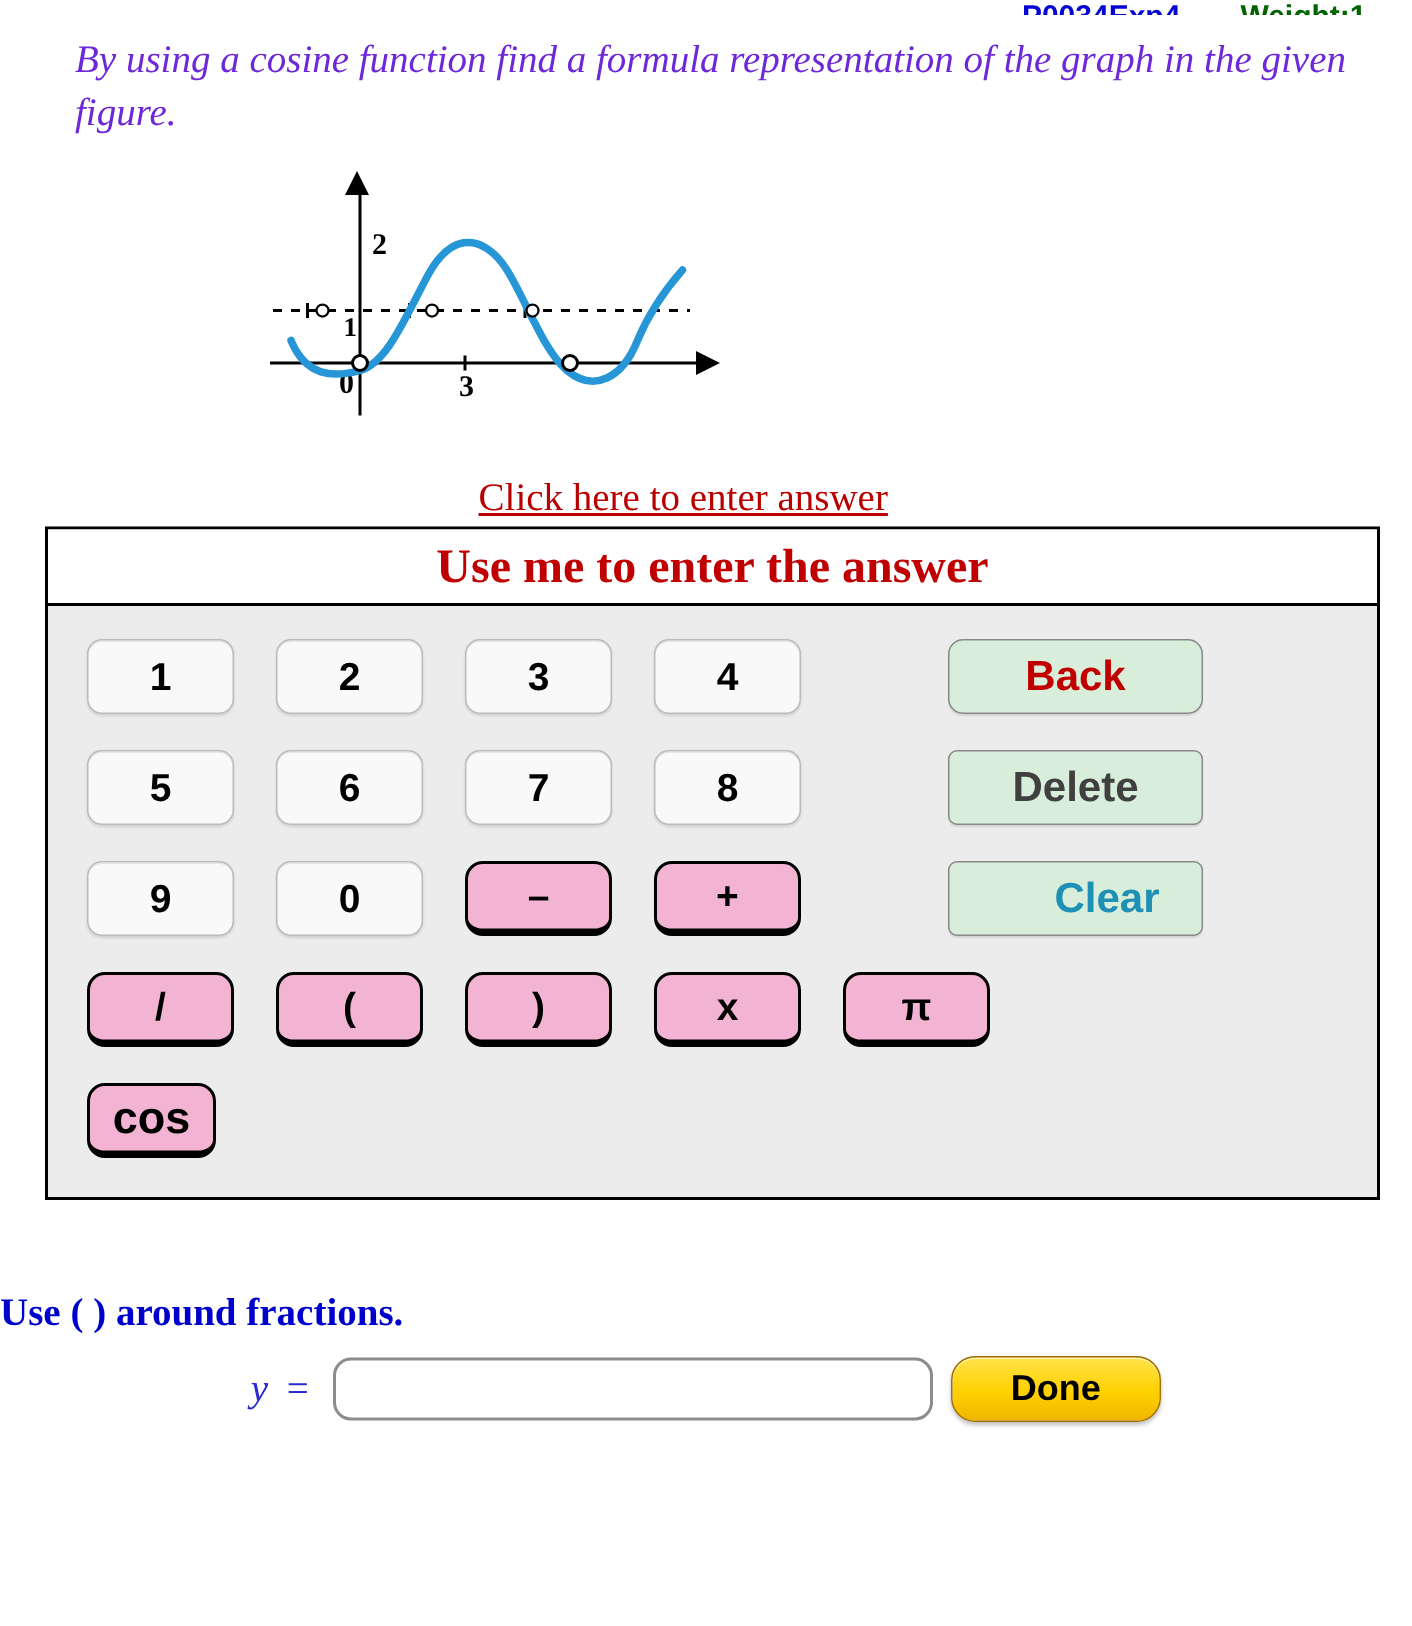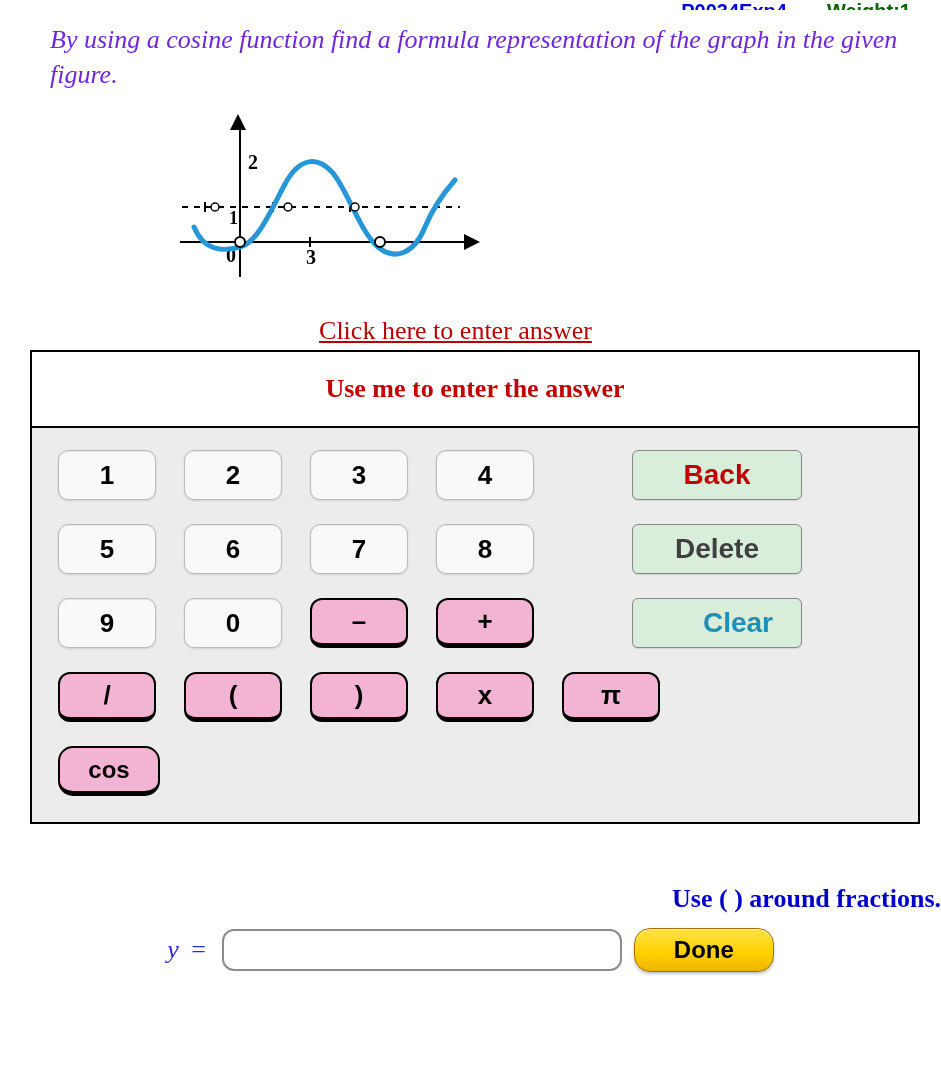--- a/index.html
+++ b/index.html
@@ -48,23 +48,23 @@
     .keypad {
       width: 890px;
       margin-left: 30px;
       border: 2px solid #000;
     }
     .keypad-title {
       background: #fff;
       color: #c00000;
       font-family: 'Times New Roman', serif;
       font-weight: bold;
-      font-size: 26px;
+      font-size: 32px;
       text-align: center;
-      padding: 22px 0;
+      padding: 6px 0;
       border-bottom: 2px solid #000;
     }
     .keypad-body {
       background: #ececec;
       padding: 22px 26px 26px 26px;
     }
     .key-row {
       display: flex;
       gap: 28px;
       margin-bottom: 24px;
@@ -99,32 +99,32 @@
       border-radius: 12px;
     }
     .key.action {
       width: 170px;
       background: #d8eedb;
       border: 1px solid #888;
       border-radius: 6px;
       font-size: 28px;
       box-shadow: 0 1px 1px rgba(0,0,0,0.1);
     }
-    .key.action.red   { color: #c00000; }
+    .key.action.red   { color: #c00000; border-radius: 10px; }
     .key.action.blue  { color: #404040; }
     .key.action.teal  { color: #1e8fb5; padding-left: 42px; }
     .action-col-gap { width: 42px; flex: 0 0 42px; }
-    .key.cos { width: 102px; font-size: 24px; border-radius: 15px; }
+    .key.cos { width: 86px; font-size: 30px; }
     .key.pi  { width: 98px; }
     .hint-text {
       color: #0000cc;
       font-family: 'Times New Roman', serif;
       font-weight: bold;
       font-size: 26px;
-      text-align: right;
+      text-align: left;
       margin-top: 60px;
       margin-bottom: 14px;
     }
     .answer-row {
       display: flex;
       align-items: center;
       justify-content: center;
       gap: 12px;
       padding-bottom: 30px;
     }

